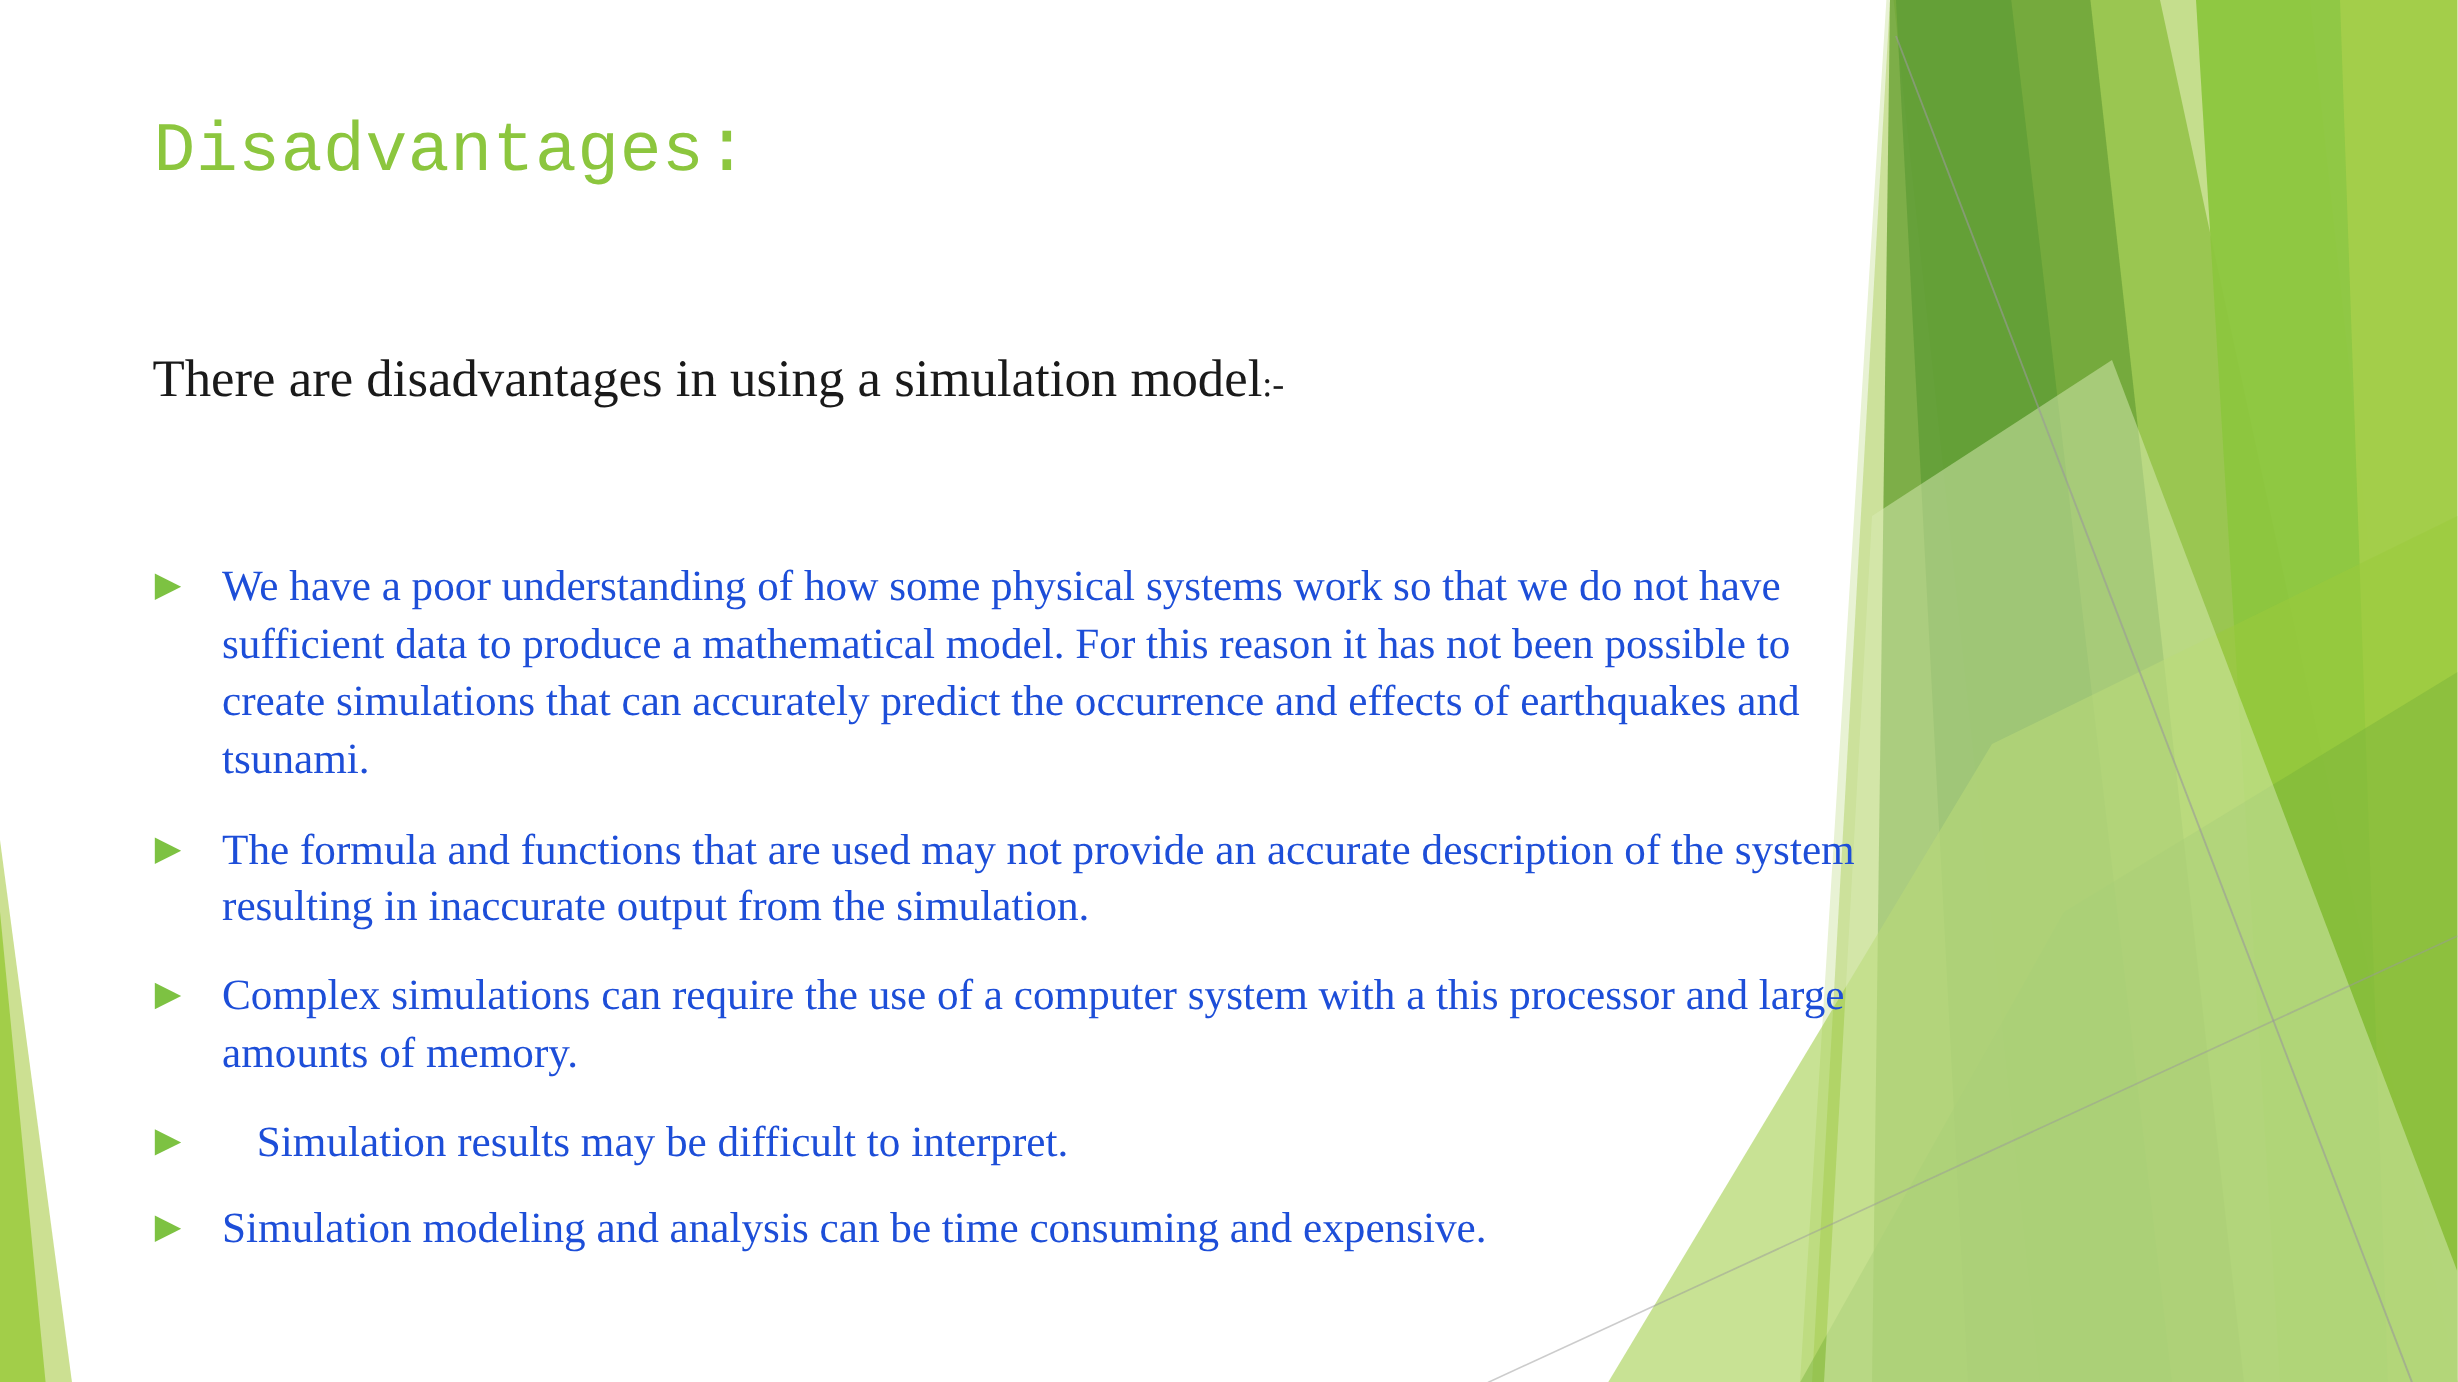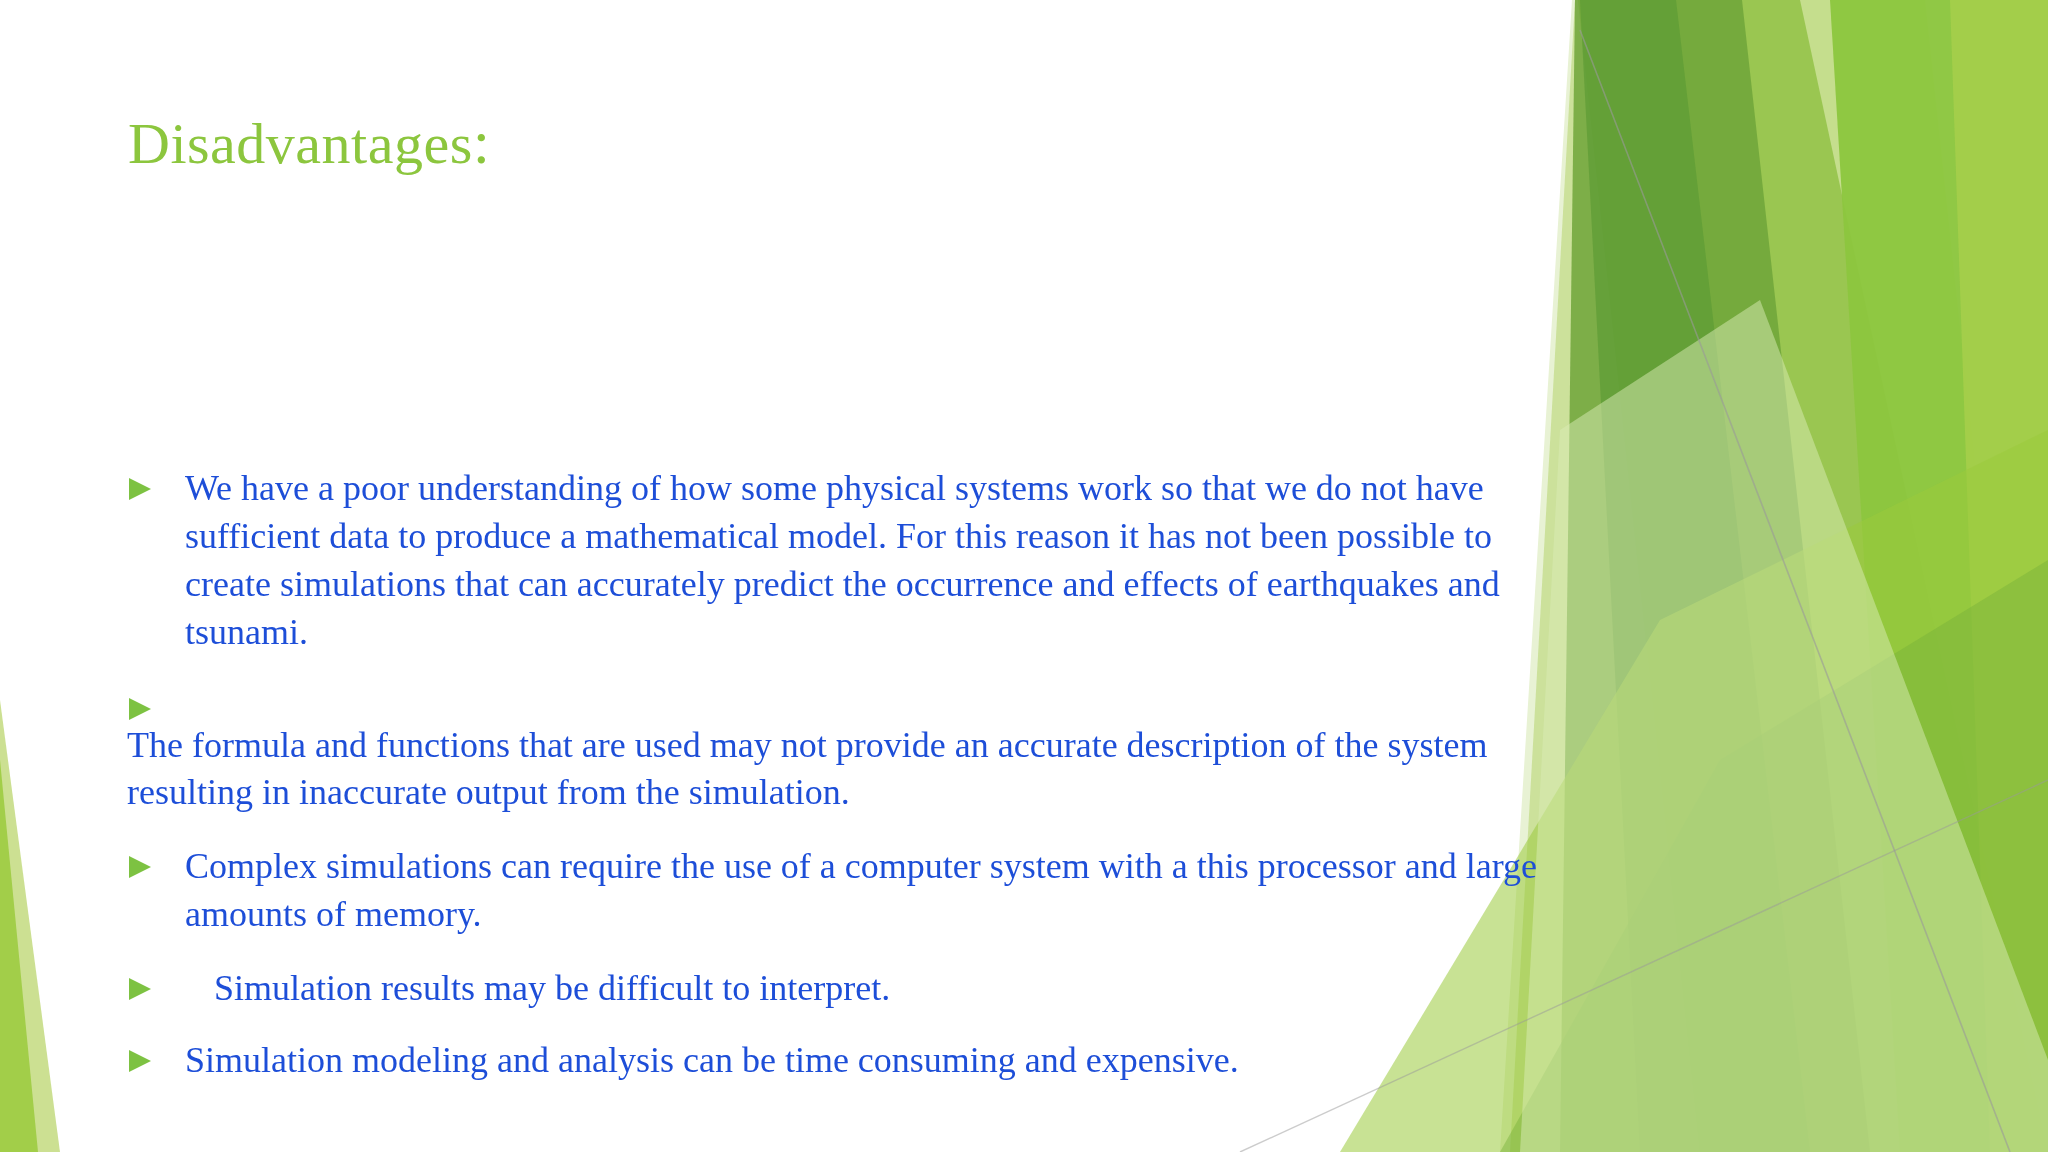--- a/index.html
+++ b/index.html
@@ -32,26 +32,27 @@
   .content {
     position: absolute;
     left: 0;
     top: 0;
     width: 1700px;
     height: 1152px;
   }
   .title {
     position: absolute;
     left: 128px;
-    top: 108px;
+    top: 92px;
     font-size: 58px;
     line-height: 1.1;
     color: #8CC63E;
     letter-spacing: 0.5px;
     white-space: nowrap;
+    font-family: Liberation Mono, monospace;
   }
   .title .colon {
     font-size: 62px;
     color: #8CC63E;
   }
   .lead {
     position: absolute;
     left: 127px;
     top: 290px;
     font-size: 44px;
@@ -84,21 +85,21 @@
     display: block;
   }
   .bullet .btext {
     flex: 1 1 auto;
     font-size: 36px;
     line-height: 1.33;
     color: #1d4ed8;
     text-align: left;
   }
   .b1 { margin-bottom: 28px; }
-  .b2 { margin-bottom: 26px; flex-direction: column; }
+  .b2 { margin-bottom: 26px; }
   .b3 { margin-bottom: 26px; }
   .b4 { margin-bottom: 24px; gap: 29px; }
 </style>
 </head>
 <body>
 
 <div class="slide">
 
   <div class="deco">
     <svg viewBox="0 0 2048 1152" xmlns="http://www.w3.org/2000/svg">
@@ -129,20 +130,23 @@
       </g>
     </svg>
   </div>
 
   <div class="content">
 
     <div class="title">
       <span>Disadvantages</span><span class="colon">:</span>
     </div>
 
+    <div class="lead">
+      <span>There are disadvantages in using a simulation model</span><span class="suffix">:-</span>
+    </div>
 
     <div class="bullets">
 
       <div class="bullet b1">
         <span class="marker">
           <svg width="26" height="26" viewBox="0 0 26 26">
               <polygon points="2,2 24,13 2,24" fill="#7DC242"></polygon>
             </svg>
         </span>
         <span class="btext">We have a poor understanding of how some physical systems work so that we do not have sufficient data to produce a mathematical model. For this reason it has not been possible to create simulations that can accurately predict the occurrence and effects of earthquakes and tsunami.</span>

